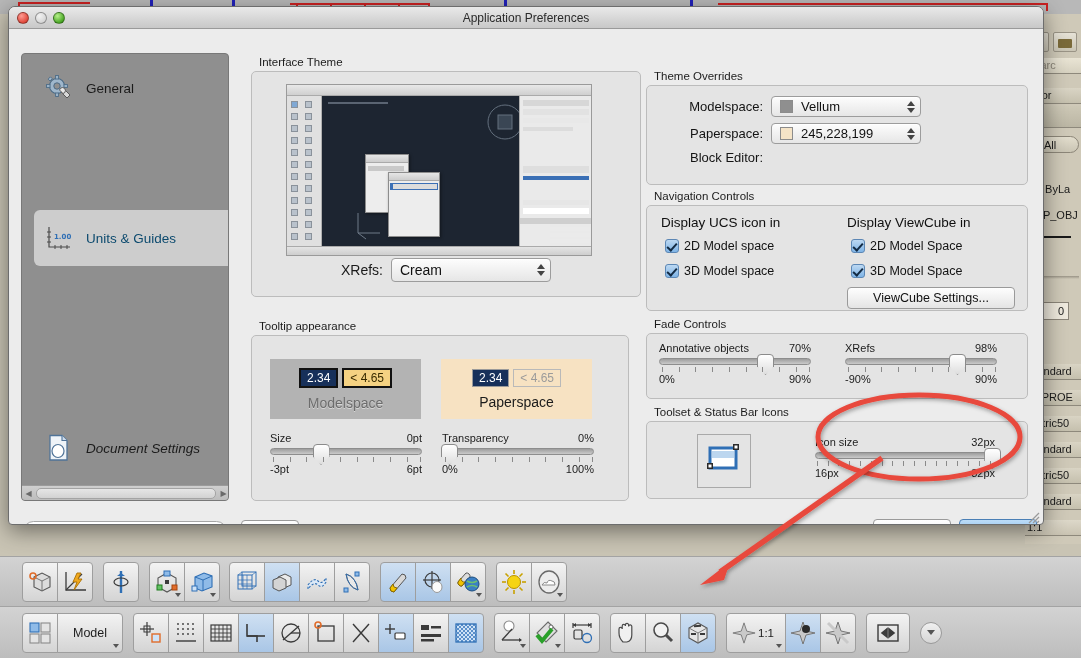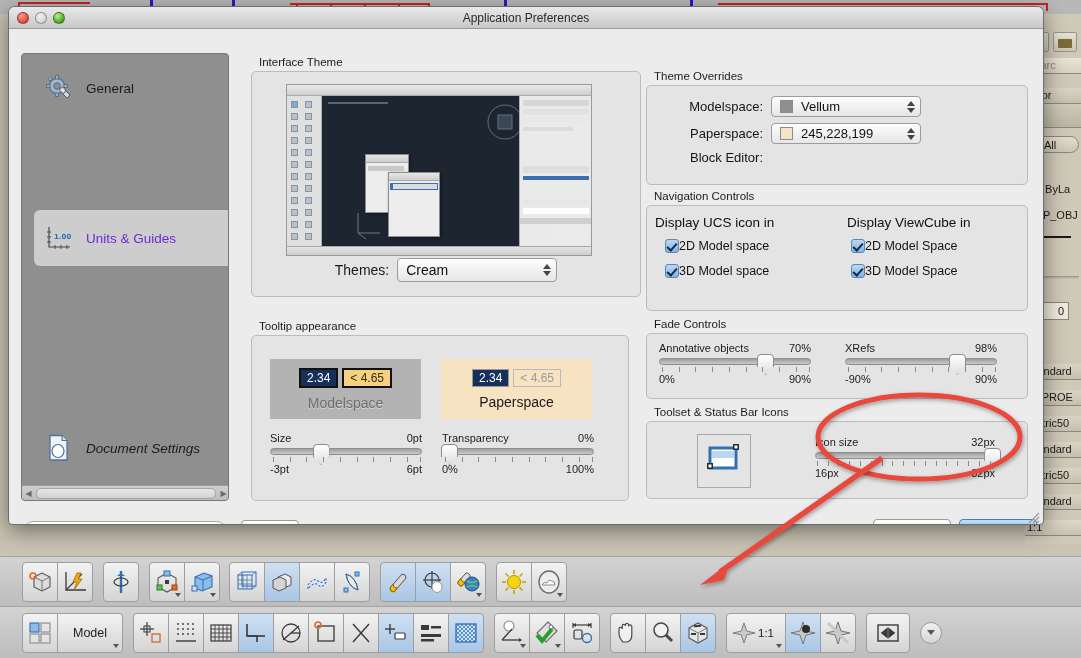--- a/index.html
+++ b/index.html
@@ -85,21 +85,21 @@
     border: 1px solid #787878;
     border-radius: 4px;
     overflow: hidden;
   }
   .side-item {
     position: absolute; left: 12px; width: 200px; height: 56px;
     display: flex; align-items: center; padding-left: 10px; gap: 12px;
     border-radius: 6px; color: #1b1b1b; font-size: 13.5px;
   }
   .side-item.selected { background: #3e3a38; color: #f2f2f2; }
-  .side-item.hover    { background: #cdcdcd; color: #6d28d9; }
+  .side-item.hover    { background: #cdcdcd; color: #0c4a6e; }
   .side-ico { width: 30px; height: 30px; flex: 0 0 30px; position: relative; }
 
   .side-scroll {
     position: absolute; left: 0; bottom: 0; width: 208px; height: 15px;
     background: linear-gradient(#cfcfcf,#bdbdbd);
     border-top: 1px solid #9b9b9b;
     display: flex; align-items: center;
   }
   .ss-arrow { width: 13px; text-align: center; font-size: 8px; color: #6a6a6a; }
   .ss-track {
@@ -158,21 +158,21 @@
   .popup .steppers i { display: block; width: 0; height: 0; border-left: 4px solid transparent; border-right: 4px solid transparent; }
   .popup .steppers i.up { border-bottom: 5px solid #444; }
   .popup .steppers i.dn { border-top: 5px solid #444; }
 
   
   .ov-row { position: absolute; display: flex; align-items: center; }
   .ov-row .lbl { width: 108px; text-align: right; font-size: 13px; color: #141414; margin-right: 8px; }
   .ov-row .popup { width: 150px; }
 
   
-  .cbrow { position: absolute; display: flex; align-items: center; font-size: 12.5px; color: #131313; }
+  .cbrow { position: absolute; display: flex; align-items: center; gap: 5px; font-size: 12.5px; color: #131313; }
   .cbox {
     width: 14px; height: 14px; border-radius: 3px; flex: 0 0 14px;
     background: linear-gradient(#bcd8f2,#7fb4e6);
     border: 1px solid #5c87b5; position: relative;
   }
   .cbox::after {
     content: ""; position: absolute; left: 3px; top: 1px;
     width: 4px; height: 8px; border: solid #132b44; border-width: 0 2px 2px 0;
     transform: rotate(42deg);
   }
@@ -473,21 +473,21 @@
             </div>
             <div class="tp-win" style="left:101px;top:87px;width:52px;height:65px;">
               <div class="tw-bar"></div>
               <div class="tp-dots" style="left:4px;top:11px;width:44px;height:5px;background:#dcdcdc;"></div>
               <div class="tp-sel" style="margin-top:2px;"></div>
             </div>
             <div class="tp-bottom"></div>
           </div>
 
           <div class="themes-row">
-            <span class="lbl">Themes:</span>
+            <span class="lbl">XRefs:</span>
             <span class="popup" style="width:160px;height:24px;font-size:14px;">
               <span>Cream</span>
               <span class="steppers">
                   <i class="up"></i>
                   <i class="dn"></i>
                 </span>
             </span>
           </div>
         </div>
       </div>
@@ -593,38 +593,41 @@
           </div>
           <div class="ov-row" style="left:8px;top:64px;">
             <span class="lbl">Block Editor:</span>
           </div>
         </div>
       </div>
 
       <div class="group" style="left:637px;top:162px;width:382px;height:120px;">
         <span class="glabel">Navigation Controls</span>
         <div class="gbox">
-          <span class="colhead" style="left:8px;top:9px;">Display UCS icon in</span>
+          <span class="colhead" style="left:14px;top:9px;">Display UCS icon in</span>
           <div class="cbrow" style="left:18px;top:33px;">
             <span class="cbox"></span>
             <span>2D Model space</span>
           </div>
           <div class="cbrow" style="left:18px;top:58px;">
             <span class="cbox"></span>
             <span>3D Model space</span>
           </div>
 
           <span class="colhead" style="left:200px;top:9px;">Display ViewCube in</span>
           <div class="cbrow" style="left:204px;top:33px;">
             <span class="cbox"></span>
             <span>2D Model Space</span>
           </div>
           <div class="cbrow" style="left:204px;top:58px;">
             <span class="cbox"></span>
             <span>3D Model Space</span>
+          </div>
+          <div class="pushbtn" style="left:200px;top:81px;width:168px;">
+            <span>ViewCube Settings...</span>
           </div>
         </div>
       </div>
 
       <div class="group" style="left:637px;top:290px;width:382px;height:80px;">
         <span class="glabel">Fade Controls</span>
         <div class="gbox">
 
           <div class="slider" style="left:12px;top:8px;width:152px;">
             <div class="sl-head">

